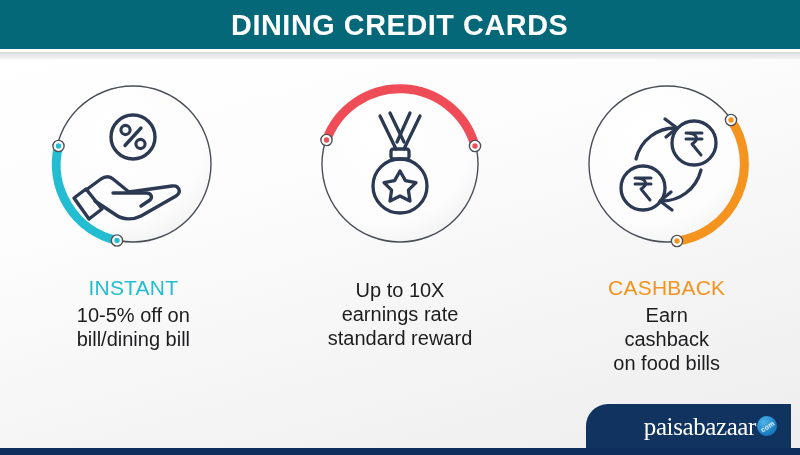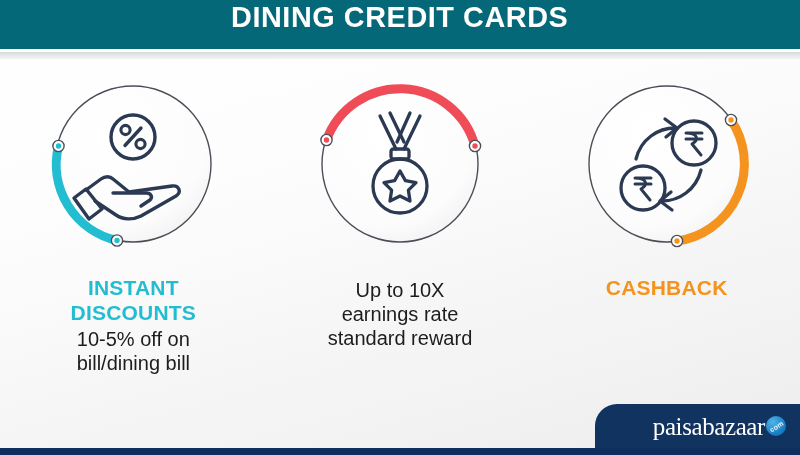--- a/index.html
+++ b/index.html
@@ -23,21 +23,21 @@
 
   
   .header-bar {
     position: absolute;
     left: 0;
     top: 0;
     width: 800px;
     height: 49px;
     background: #056879;
     display: flex;
-    align-items: flex-start;
+    align-items: center;
     justify-content: center;
   }
   .header-title {
     color: #ffffff;
     font-size: 30px;
     font-weight: bold;
     letter-spacing: 0.6px;
     white-space: nowrap;
     transform: scaleX(0.96);
   }
@@ -96,21 +96,21 @@
   }
 
   
   .caption {
     margin-top: 24px;
     text-align: center;
     line-height: 1.17;
   }
   .caption-title {
     font-size: 21px;
-    font-weight: bold;
+    font-weight: normal;
     letter-spacing: 0.2px;
   }
   .caption-title.cyan  { color: #23bdd2; }
   .caption-title.red   { color: #ef4c58; }
   .caption-title.amber { color: #f5931f; }
   .caption-body {
     margin-top: 2px;
     font-size: 20px;
     color: #1d1d1f;
     line-height: 1.2;
@@ -120,21 +120,21 @@
   .footer-strip {
     position: absolute;
     left: 0;
     bottom: 0;
     width: 800px;
     height: 7px;
     background: #0e2f5e;
   }
   .logo-plate {
     position: absolute;
-    right: 0;
+    right: 9px;
     bottom: 7px;
     width: 205px;
     height: 44px;
     background: #10335f;
     border-top-left-radius: 22px;
     display: flex;
     align-items: center;
     justify-content: flex-end;
     padding-right: 14px;
     box-sizing: border-box;
@@ -209,21 +209,20 @@
             <path d="M84 116 L127 110 C134 109 137 116 131 120 L96 140 C88 144 78 144 71 139 L50 125"></path>
 
             <path d="M41 113 L29 122 L44 143 L57 133 Z"></path>
           </g>
         </svg>
       </div>
 
       <div class="caption">
         <div class="caption-title cyan">
           <div>INSTANT</div>
-          <div>DISCOUNTS</div>
         </div>
         <div class="caption-body">
           <div>10-5% off on</div>
           <div>bill/dining bill</div>
         </div>
       </div>
     </div>
 
     <div class="column">
       <div class="badge-wrap">
@@ -306,20 +305,25 @@
             <path d="M122 94 C117 114 100 125 83 125"></path>
             <path d="M93 134 L81 125 L92 116"></path>
           </g>
         </svg>
       </div>
 
       <div class="caption">
         <div class="caption-title amber">
           <div>CASHBACK</div>
         </div>
+        <div class="caption-body">
+          <div>Earn</div>
+          <div>cashback</div>
+          <div>on food bills</div>
+        </div>
       </div>
     </div>
   </div>
 
   <div class="logo-plate">
     <div class="logo-word">paisabazaar</div>
     <div class="logo-dotcom">
       <span>com</span>
     </div>
   </div>

